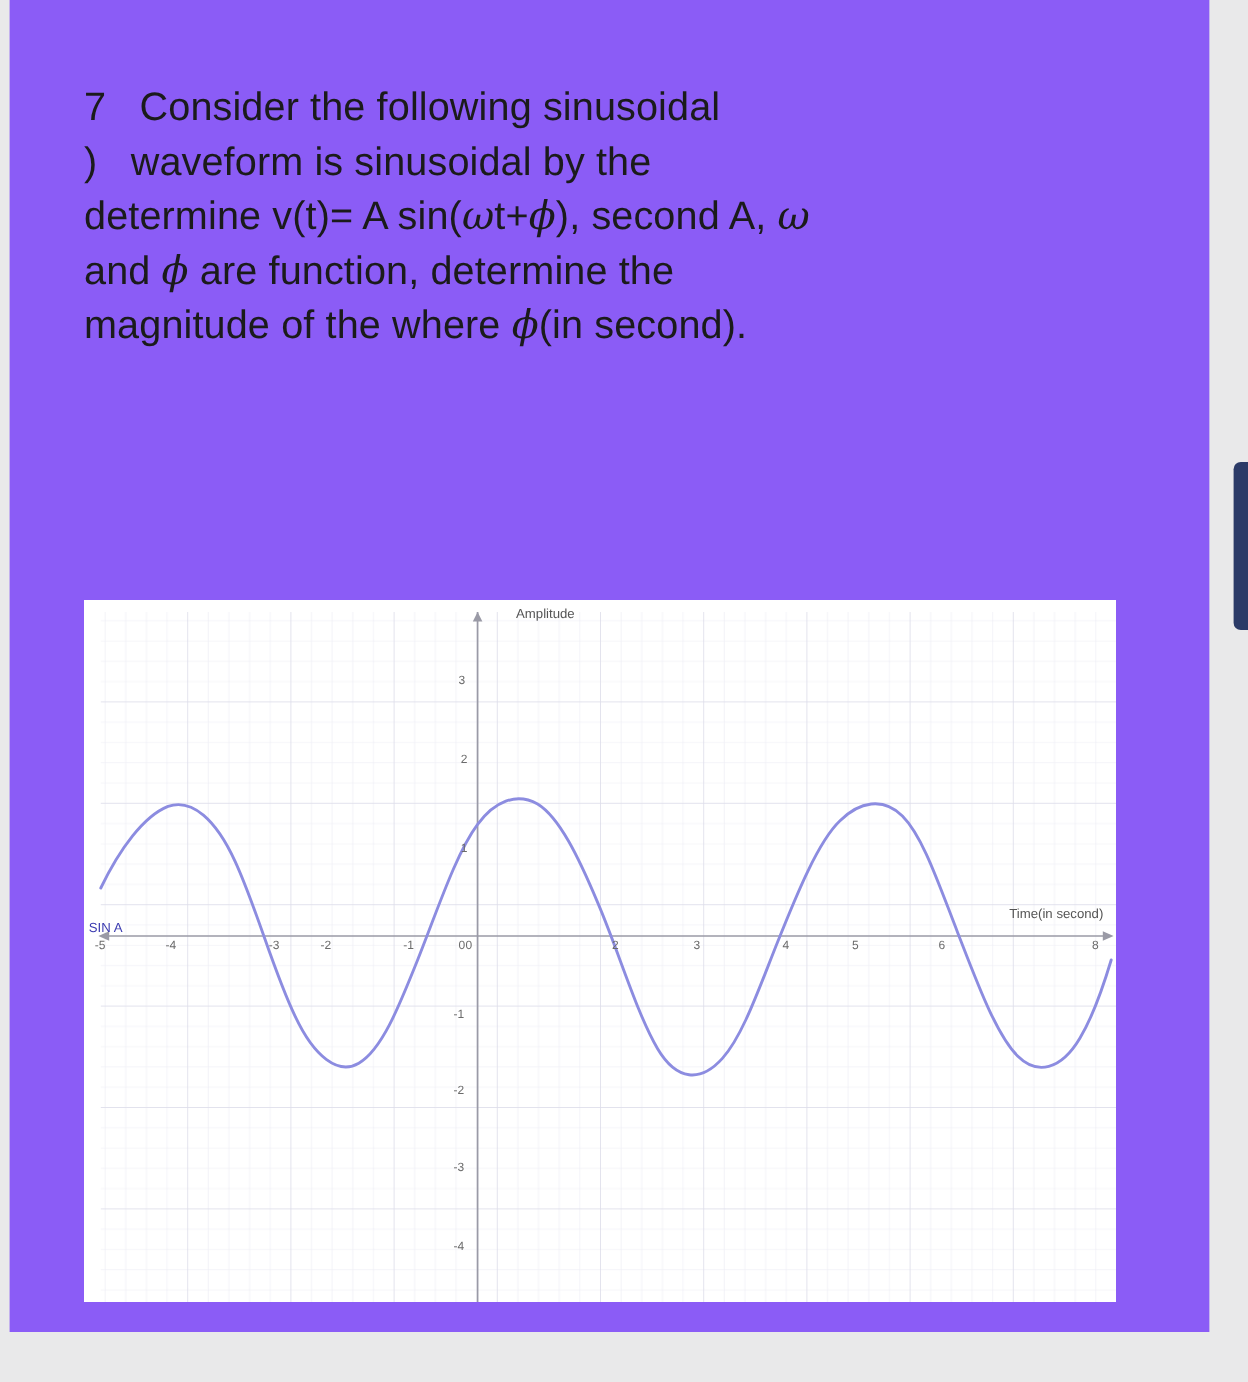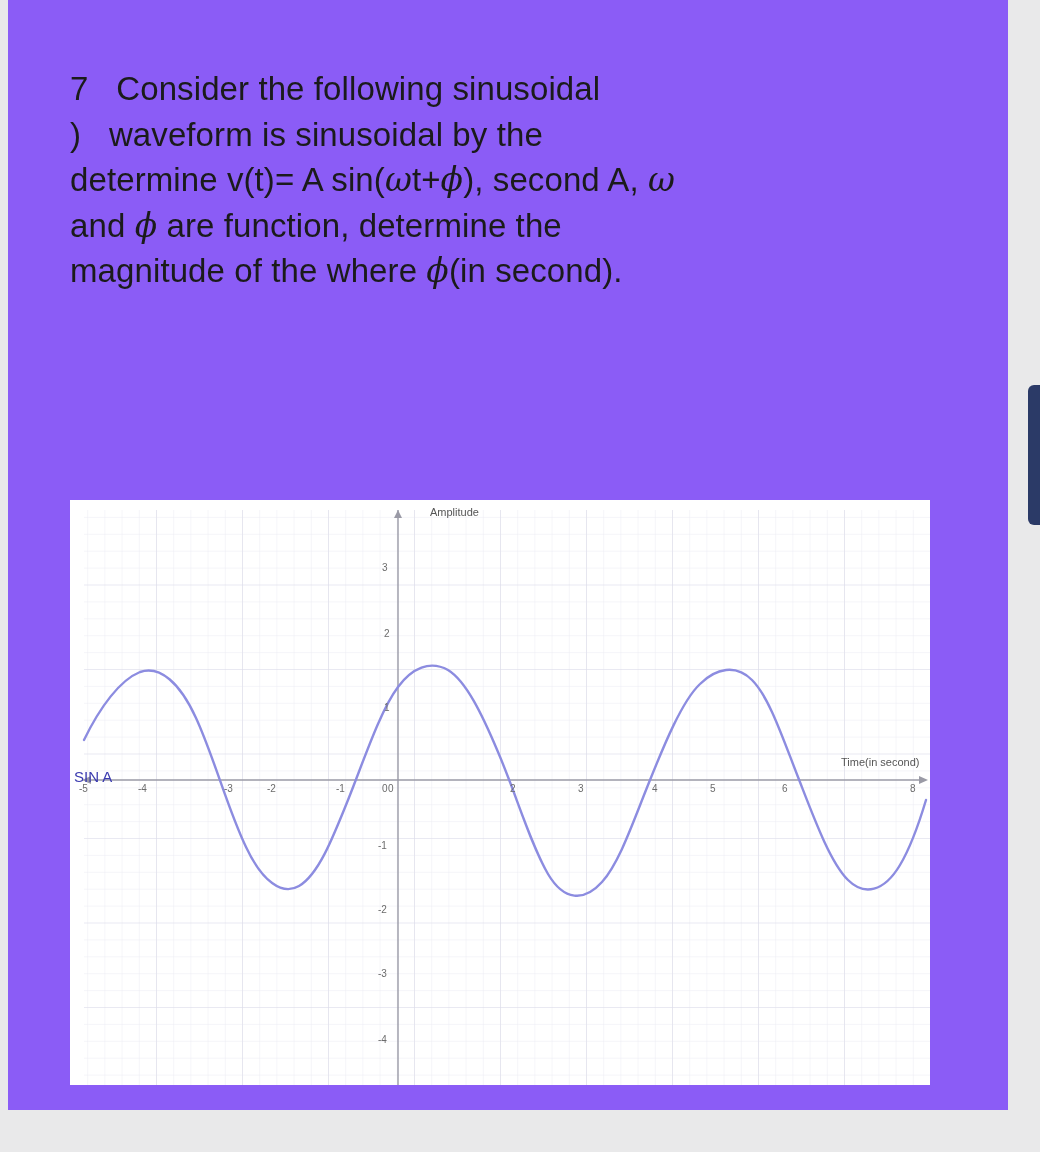--- a/index.html
+++ b/index.html
@@ -75,21 +75,21 @@
     color: #6b6b6b;
     font-size: 10px;
     white-space: nowrap;
   }
   .lbl.axis-title {
     font-size: 11px;
     color: #555;
   }
   .lbl.sin {
     color: #3b3bb0;
-    font-size: 15px;
+    font-size: 11px;
   }
 </style>
 </head>
 <body>
 
 <div id="page">
 
   <div class="sheet">
 
     <div class="question">

